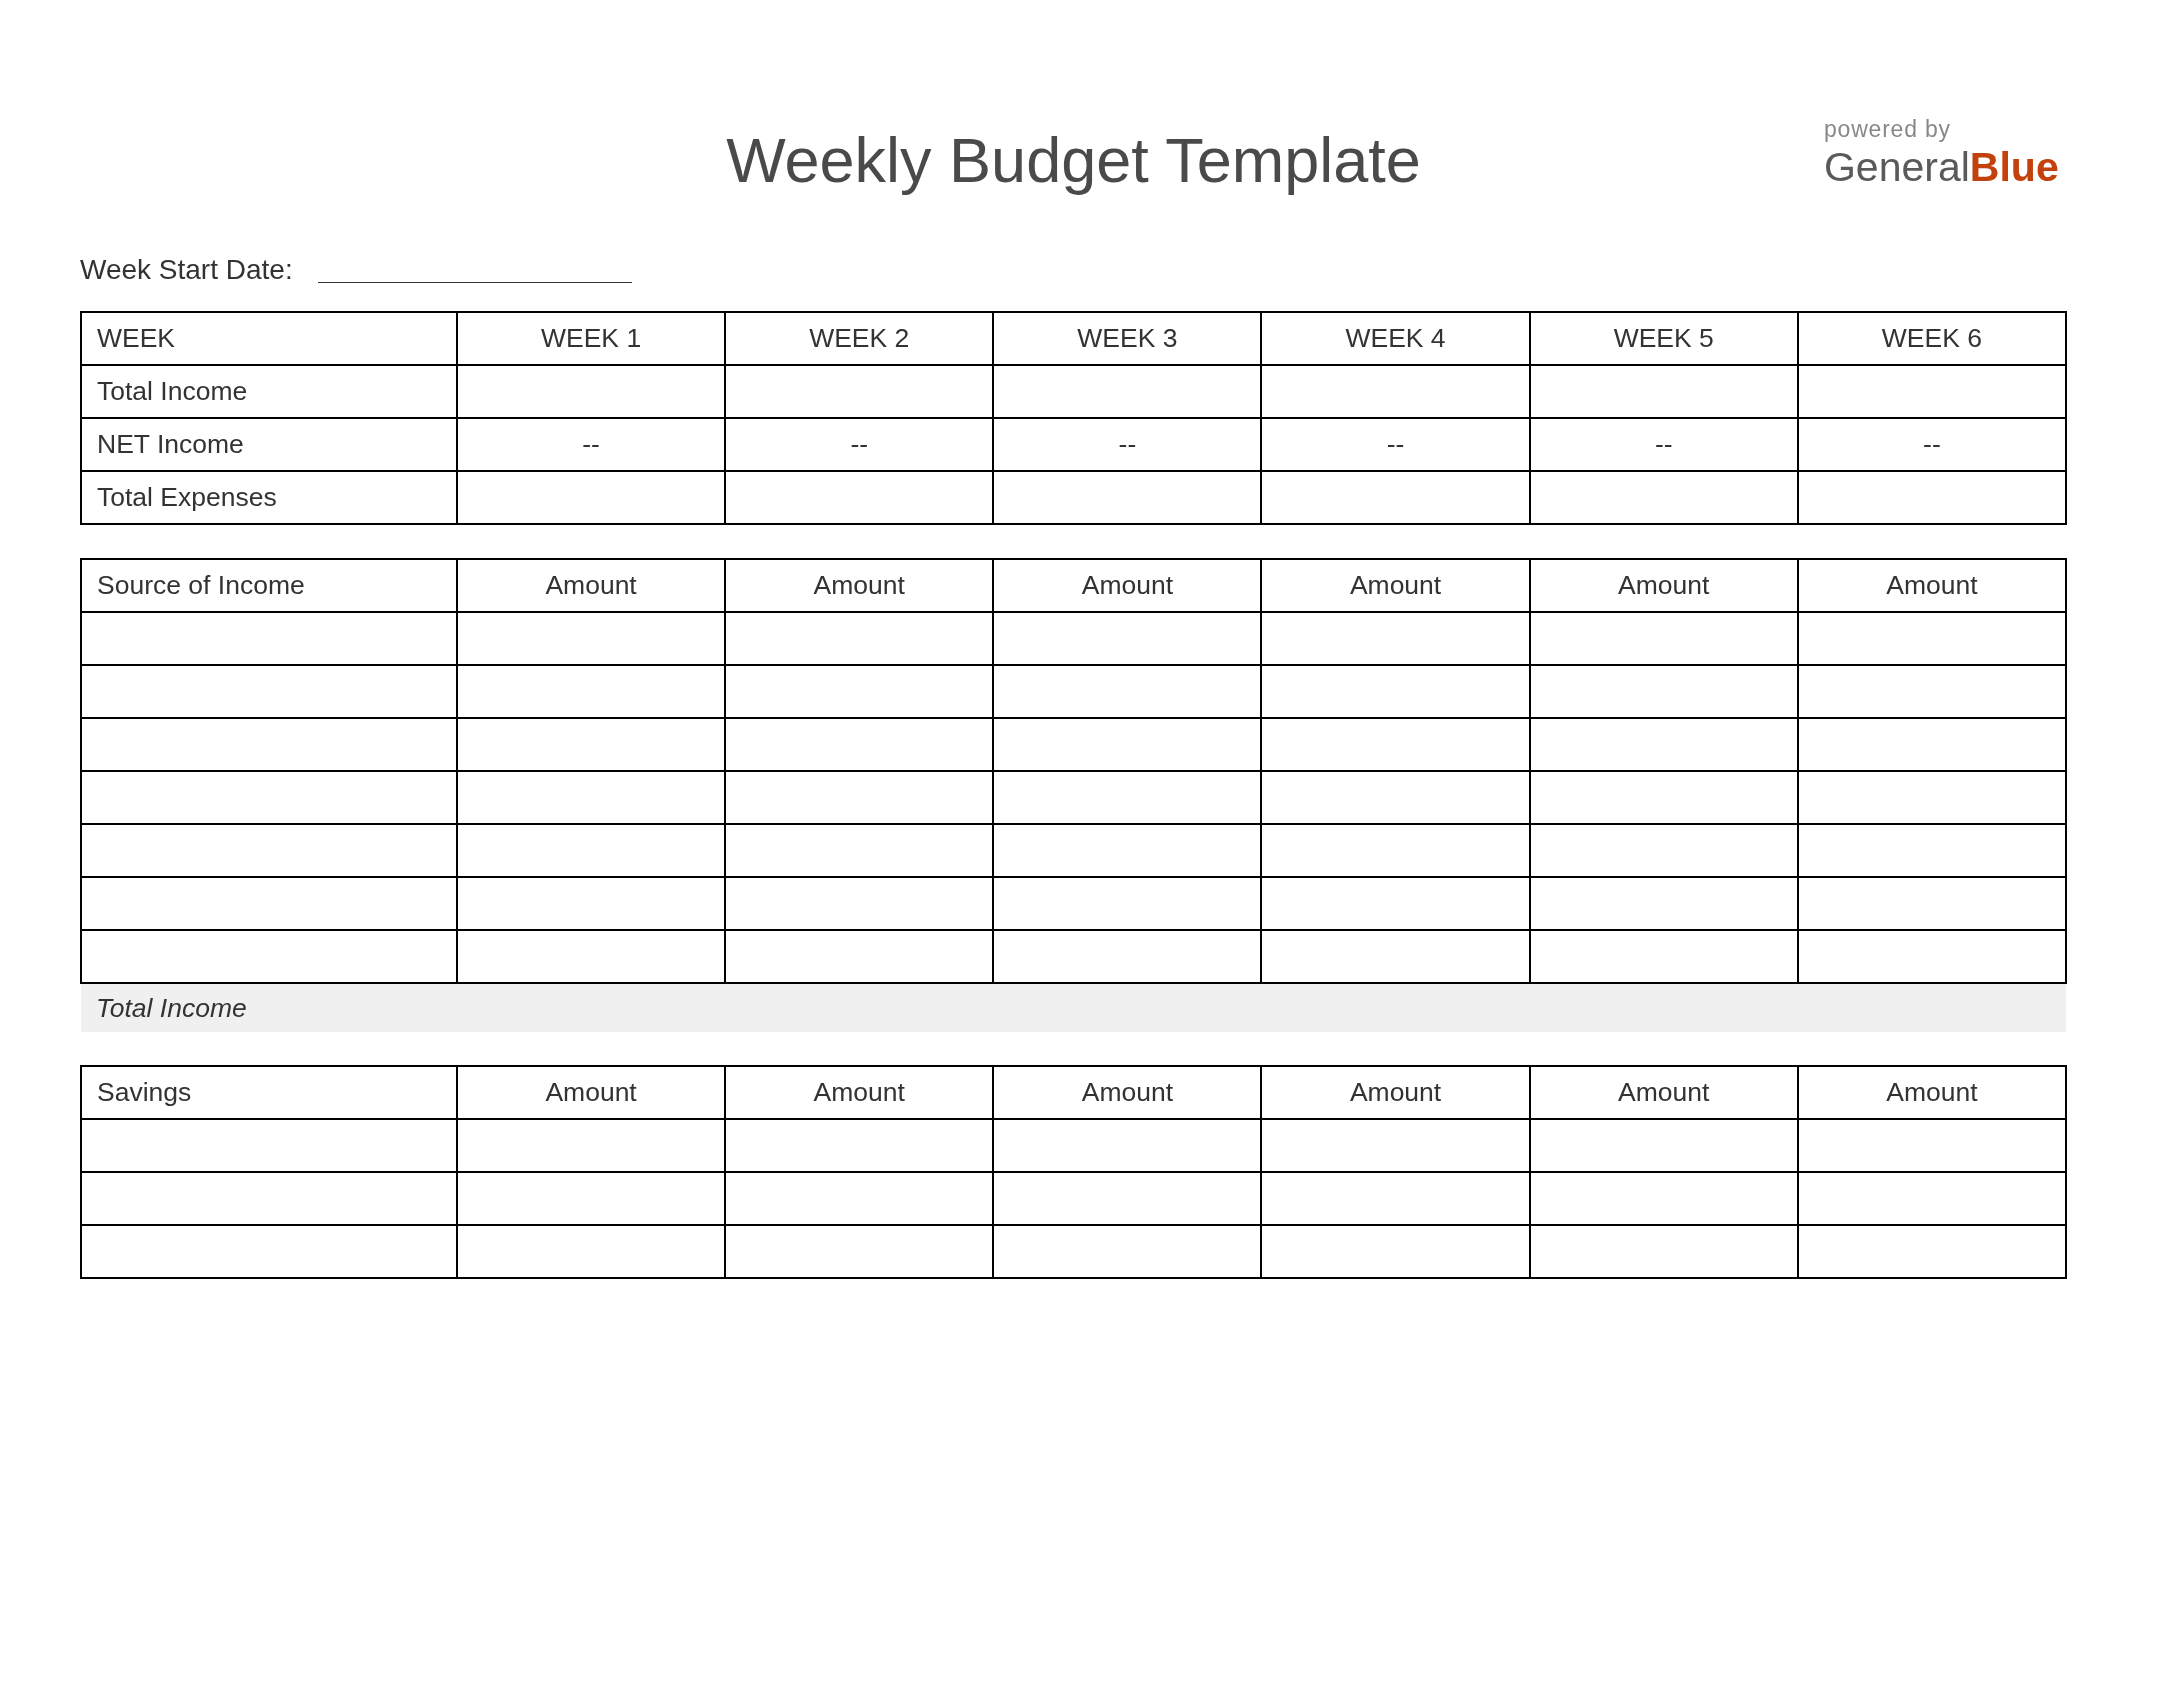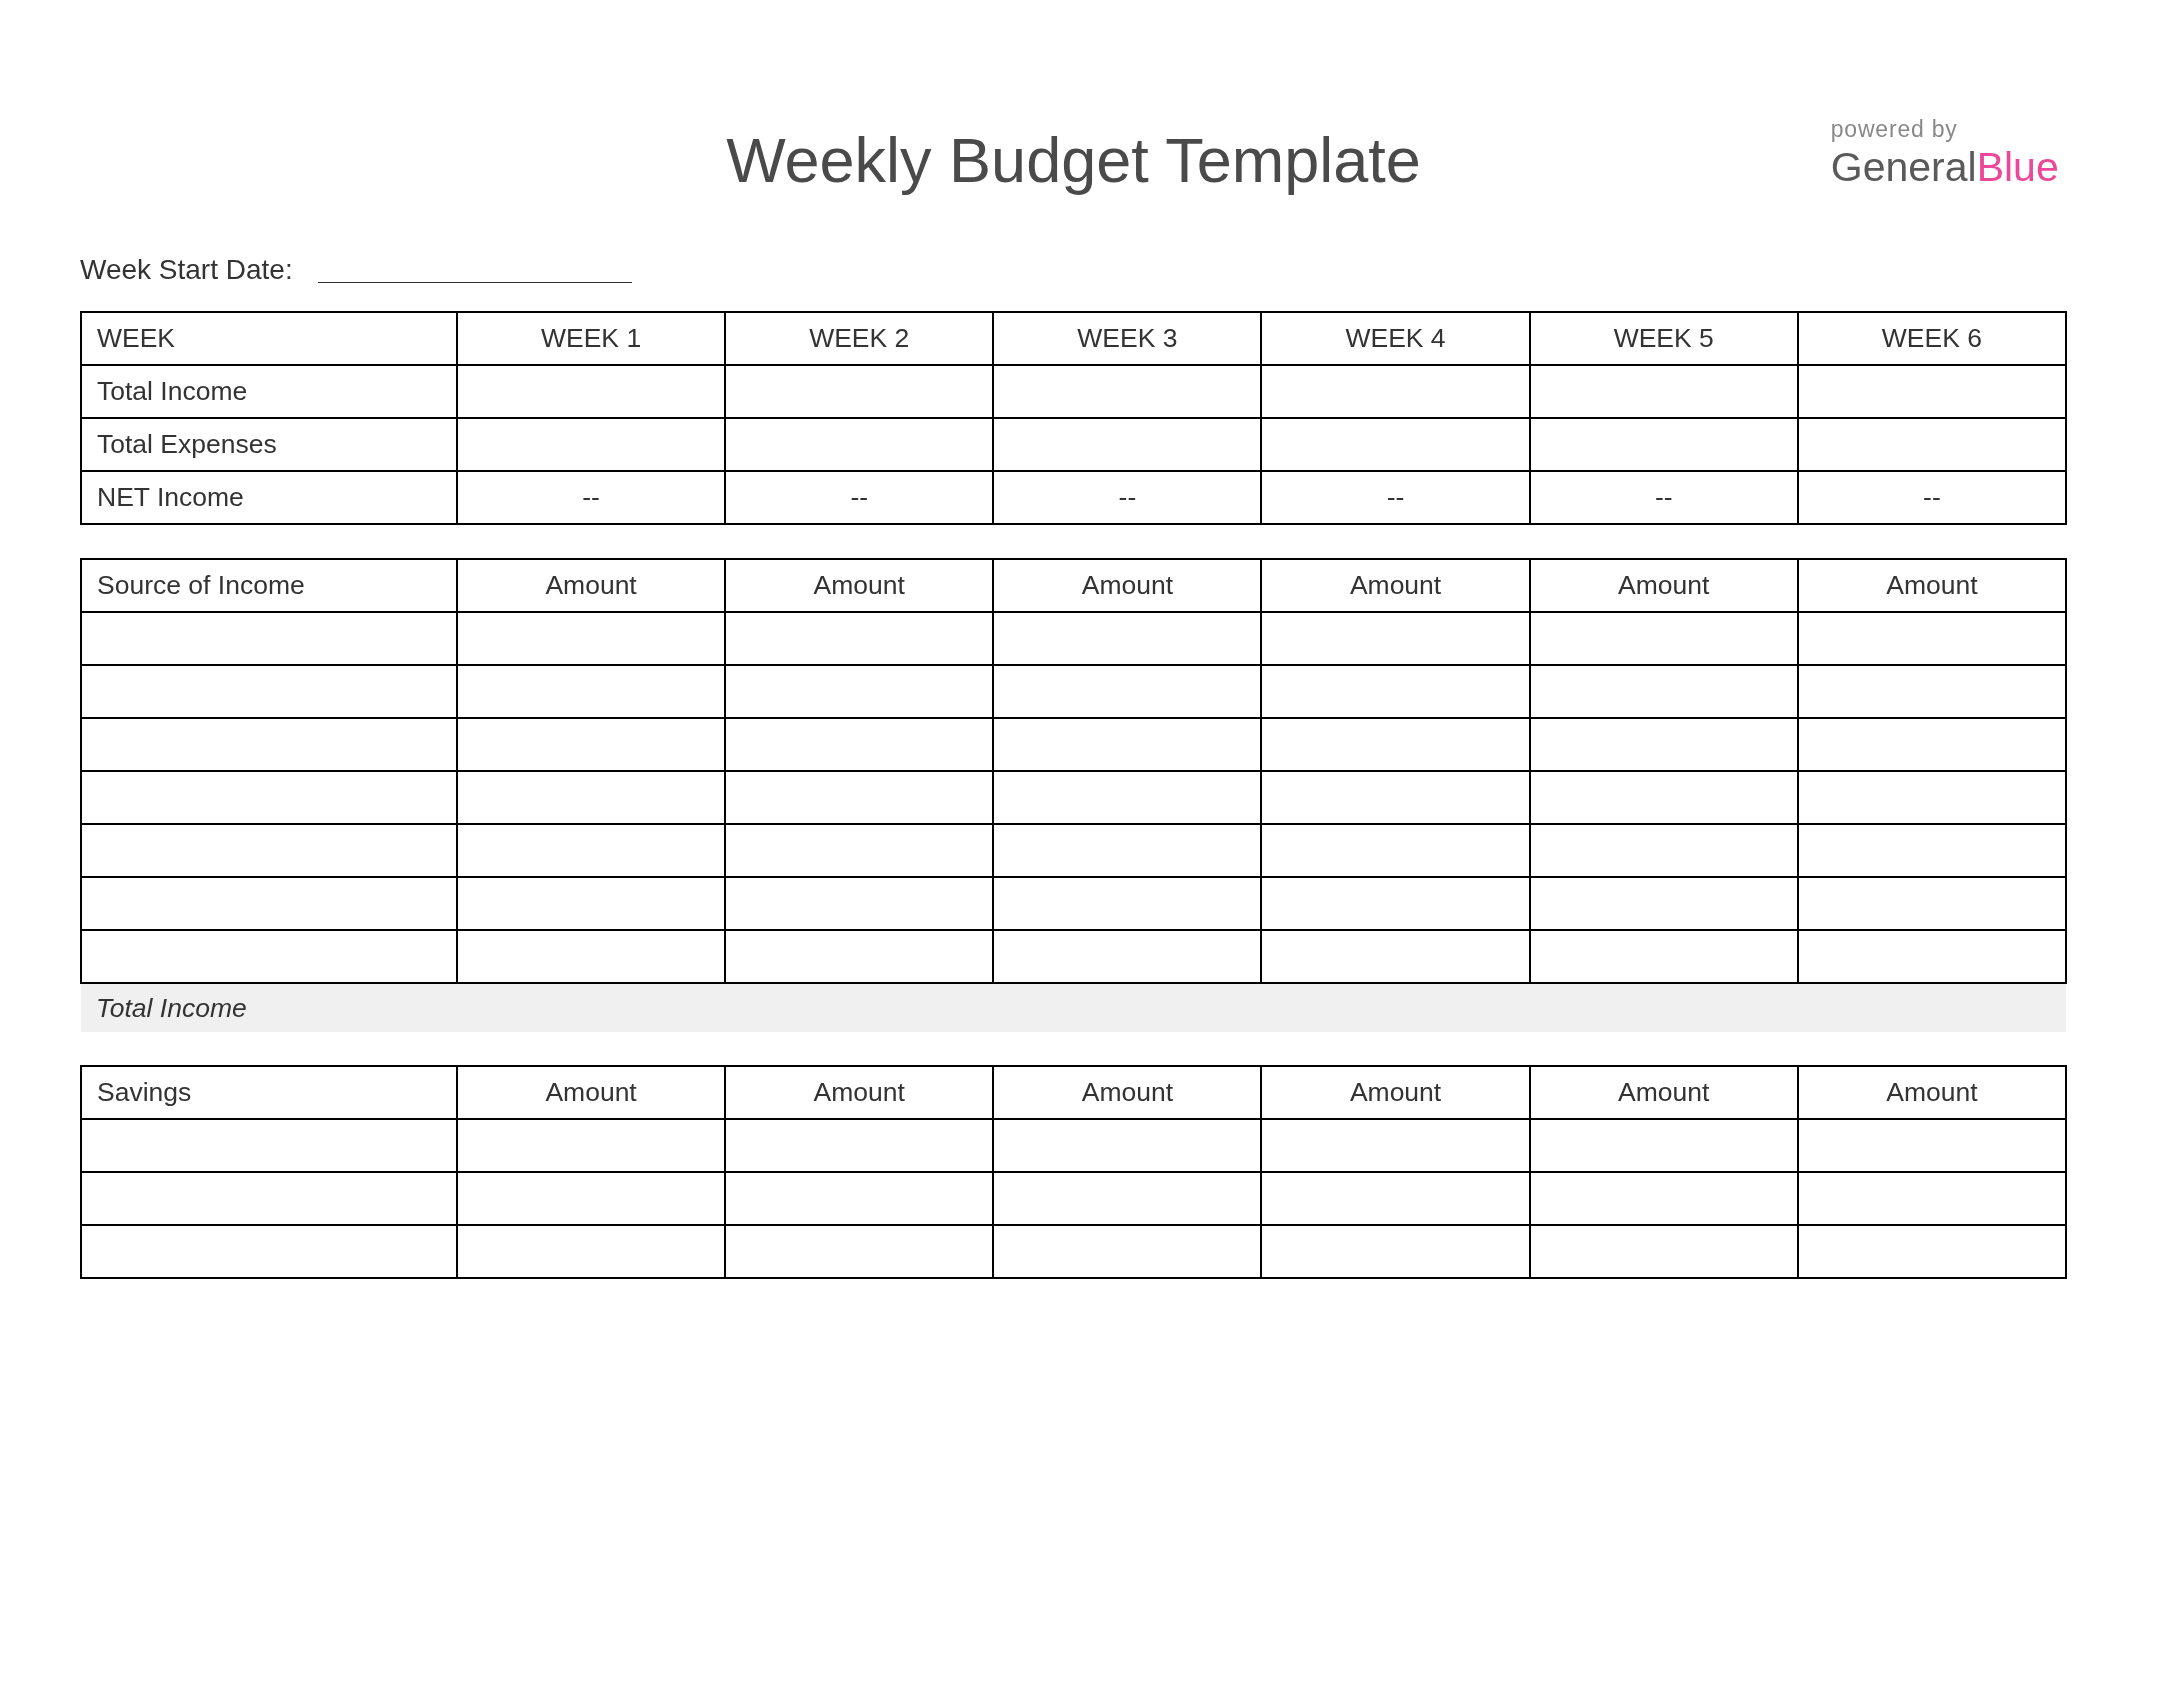--- a/index.html
+++ b/index.html
@@ -40,21 +40,22 @@
     color: #888;
     letter-spacing: 0.8px;
     margin-bottom: 1.7px;
   }
   .brand-main {
     font-size: 41px;
     font-weight: 400;
     color: #5a5a5a;
   }
   .brand-main .blue {
-    color: #ec4899;
+    color: #c2410c;
+    font-weight: bold;
   }
   .start-row {
     display: flex;
     align-items: flex-start;
     margin-bottom: 25px;
     font-size: 28px;
     color: #333;
   }
   .start-label {
     margin-right: 25px;
@@ -142,36 +143,36 @@
       <tr>
         <td>Total Income</td>
         <td class="center"></td>
         <td class="center"></td>
         <td class="center"></td>
         <td class="center"></td>
         <td class="center"></td>
         <td class="center"></td>
       </tr>
       <tr>
+        <td>NET Income</td>
+        <td class="center">--</td>
+        <td class="center">--</td>
+        <td class="center">--</td>
+        <td class="center">--</td>
+        <td class="center">--</td>
+        <td class="center">--</td>
+      </tr>
+      <tr>
         <td>Total Expenses</td>
         <td class="center"></td>
         <td class="center"></td>
         <td class="center"></td>
         <td class="center"></td>
         <td class="center"></td>
         <td class="center"></td>
-      </tr>
-      <tr>
-        <td>NET Income</td>
-        <td class="center">--</td>
-        <td class="center">--</td>
-        <td class="center">--</td>
-        <td class="center">--</td>
-        <td class="center">--</td>
-        <td class="center">--</td>
       </tr>
     </tbody>
       </table>
   </div>
 
   <div class="section">
     <table>
       <colgroup>
         <col class="col-first">
           <col>

